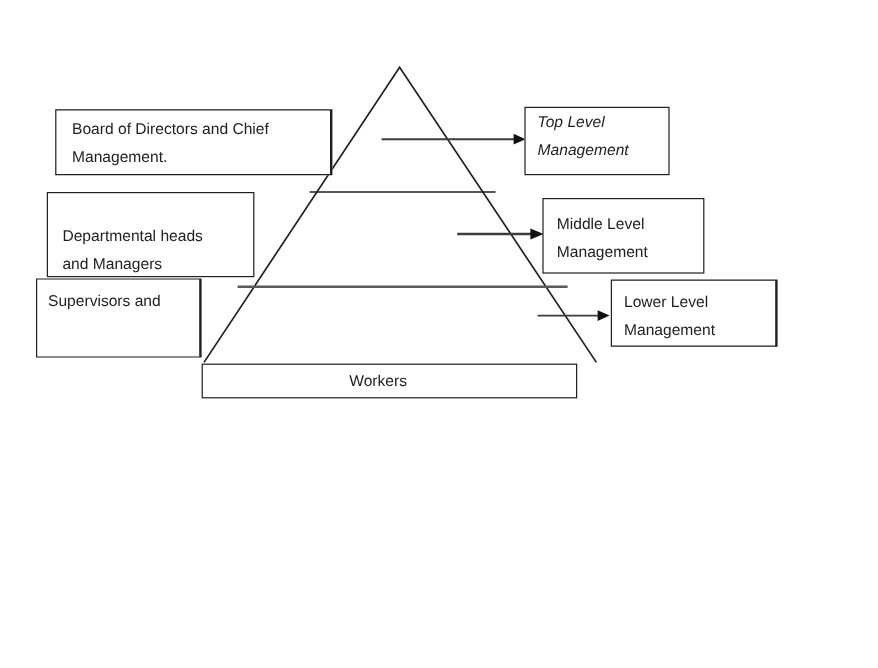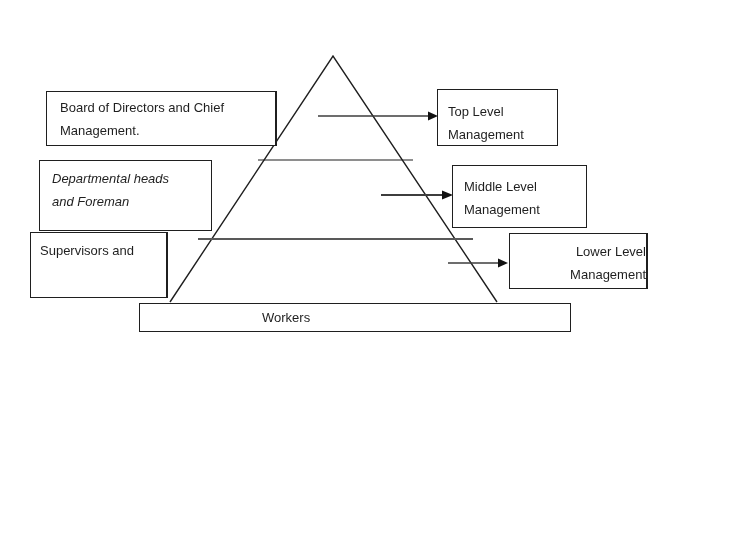--- a/index.html
+++ b/index.html
@@ -27,26 +27,26 @@
     box-sizing: border-box;
     background: #ffffff;
     border: 1px solid #1f1f1f;
     color: #1f1f1f;
     font-size: 13px;
     line-height: 23px;
   }
   .label-box .line { display: block; white-space: nowrap; }
 
   #box-board        { left: 46px;  top: 91px;  width: 231px; height: 55px; padding: 4px 0 0 13px; border-right-width: 2px; }
-  #box-departmental { left: 39px;  top: 160px; width: 173px; height: 71px; padding: 6px 0 0 12px; font-style: italic; }
+  #box-departmental { left: 39px;  top: 160px; width: 173px; height: 71px; padding: 24px 0 0 12px; }
   #box-supervisors  { left: 30px;  top: 232px; width: 138px; height: 66px; padding: 6px 0 0 9px;  border-right-width: 2px; }
-  #box-top          { left: 437px; top: 89px;  width: 121px; height: 57px; padding: 10px 0 0 10px; }
+  #box-top          { left: 437px; top: 89px;  width: 121px; height: 57px; padding: 0 0 0 10px; font-style: italic; }
   #box-middle       { left: 452px; top: 165px; width: 135px; height: 63px; padding: 9px 0 16px 11px; }
-  #box-lower        { left: 509px; top: 233px; width: 139px; height: 56px; padding: 6px 0 0 10px; border-right-width: 2px; text-align: right; }
-  #box-workers      { left: 139px; top: 303px; width: 432px; height: 29px; padding: 5px 0 0 122px; line-height: 17px; }
+  #box-lower        { left: 509px; top: 233px; width: 139px; height: 56px; padding: 6px 0 0 10px; border-right-width: 2px; }
+  #box-workers      { left: 168px; top: 303px; width: 313px; height: 29px; padding: 5px 0 0 122px; line-height: 17px; }
 </style>
 </head>
 <body>
 
 <div id="canvas">
 
   <svg id="pyramid-svg" width="732" height="557" viewBox="0 0 732 557">
 
     <path d="M170,302 L333,56 L497,302" fill="none" stroke-width="1.4" stroke="#1f1f1f"></path>
 
@@ -69,21 +69,21 @@
     </g>
   </svg>
 
   <div id="box-board" class="label-box">
     <span class="line">Board of Directors and Chief</span>
     <span class="line">Management.</span>
   </div>
 
   <div id="box-departmental" class="label-box">
     <span class="line">Departmental heads</span>
-    <span class="line">and Foreman</span>
+    <span class="line">and Managers</span>
   </div>
 
   <div id="box-supervisors" class="label-box">
     <span class="line">Supervisors and</span>
   </div>
 
   <div id="box-top" class="label-box">
     <span class="line">Top Level</span>
     <span class="line">Management</span>
   </div>

